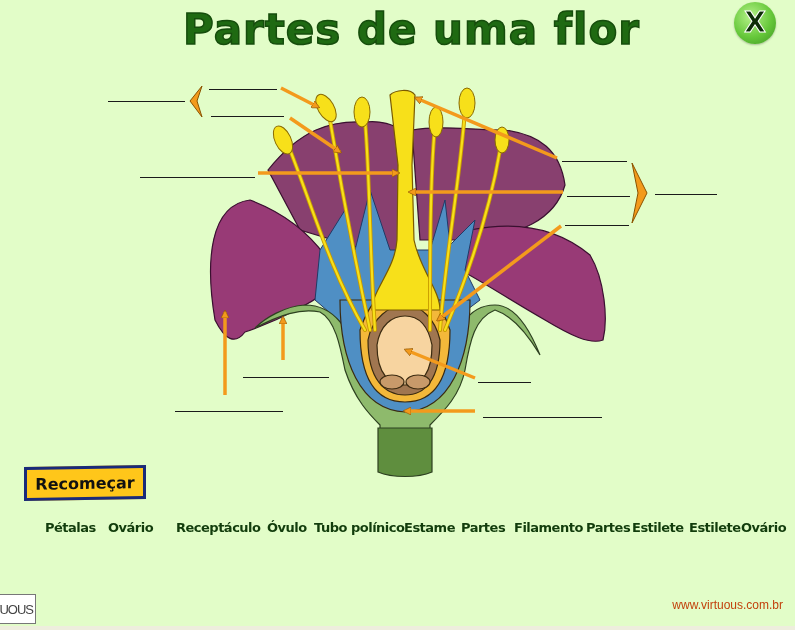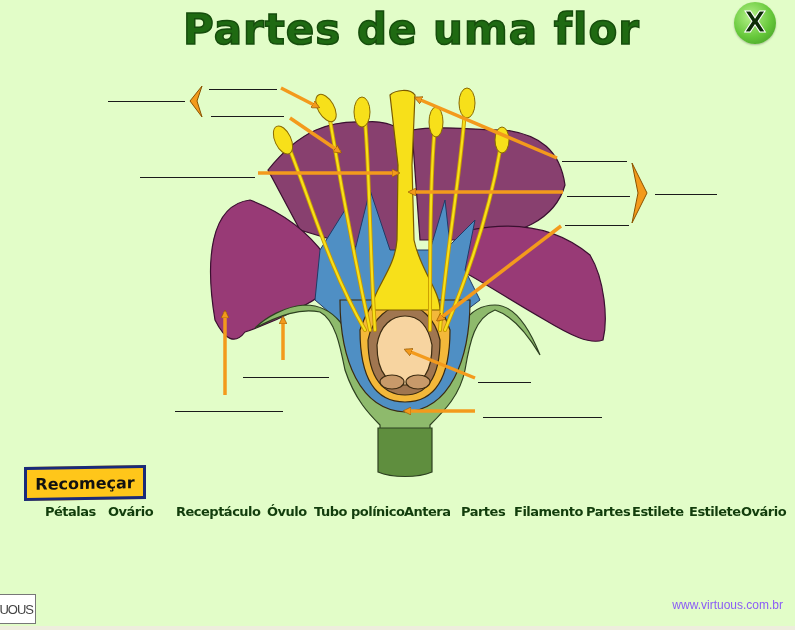--- a/index.html
+++ b/index.html
@@ -37,39 +37,39 @@
     position:absolute; left:24px; top:466px; width:122px; height:34px;
     background:#ffc61a;
     border:3px solid #1a2a7a;
     box-sizing:border-box;
     display:flex; align-items:center; justify-content:center;
     font-family:"DejaVu Sans", sans-serif; font-weight:bold; font-size:16px;
     color:#111; cursor:pointer;
     transform:skewY(-1deg);
   }
   .labels {
-    position:absolute; left:0; top:504px; width:777px; height:24px;
+    position:absolute; left:0; top:520px; width:777px; height:24px;
   }
   .label-word {
     position:absolute; top:0;
     font-family:"DejaVu Sans", sans-serif; font-weight:bold;
     font-size:13px; color:#123d0c; cursor:grab; white-space:nowrap;
     letter-spacing:-0.5px;
   }
   .logo {
     position:absolute; left:0; top:594px; width:36px; height:30px;
     background:#fff; border:1px solid #777; border-left:none;
     box-sizing:border-box;
     font-family:"Liberation Sans", sans-serif; font-size:13px;
     color:#444; display:flex; align-items:center; justify-content:flex-end;
     padding-right:2px; overflow:hidden; letter-spacing:-1px;
   }
   .footer-url {
     position:absolute; right:12px; top:598px;
-    font-family:"Liberation Sans", sans-serif; font-size:12px; color:#8b5cf6;
+    font-family:"Liberation Sans", sans-serif; font-size:12px; color:#c2410c;
   }
   .bottom-strip {
     position:absolute; left:0; top:626px; width:795px; height:4px; background:#eeeedd;
   }
 </style>
 </head>
 <body>
 
 <div class="title">Partes de uma flor</div>
 
@@ -169,21 +169,21 @@
 <div class="blank" style="left:483px;top:417px;width:119px;"></div>
 
 <div class="restart-btn">Recomeçar</div>
 
 <div class="labels">
   <span class="label-word" style="left:45px">Pétalas</span>
   <span class="label-word" style="left:108px">Ovário</span>
   <span class="label-word" style="left:176px">Receptáculo</span>
   <span class="label-word" style="left:267px">Óvulo</span>
   <span class="label-word" style="left:314px">Tubo polínico</span>
-  <span class="label-word" style="left:404px">Antera</span>
+  <span class="label-word" style="left:404px">Estame</span>
   <span class="label-word" style="left:461px">Partes</span>
   <span class="label-word" style="left:514px">Filamento</span>
   <span class="label-word" style="left:586px">Partes</span>
   <span class="label-word" style="left:632px">Estilete</span>
   <span class="label-word" style="left:689px">Estilete</span>
   <span class="label-word" style="left:741px">Ovário</span>
 </div>
 
 <div class="logo">RTUOUS</div>
 <div class="footer-url">www.virtuous.com.br</div>

